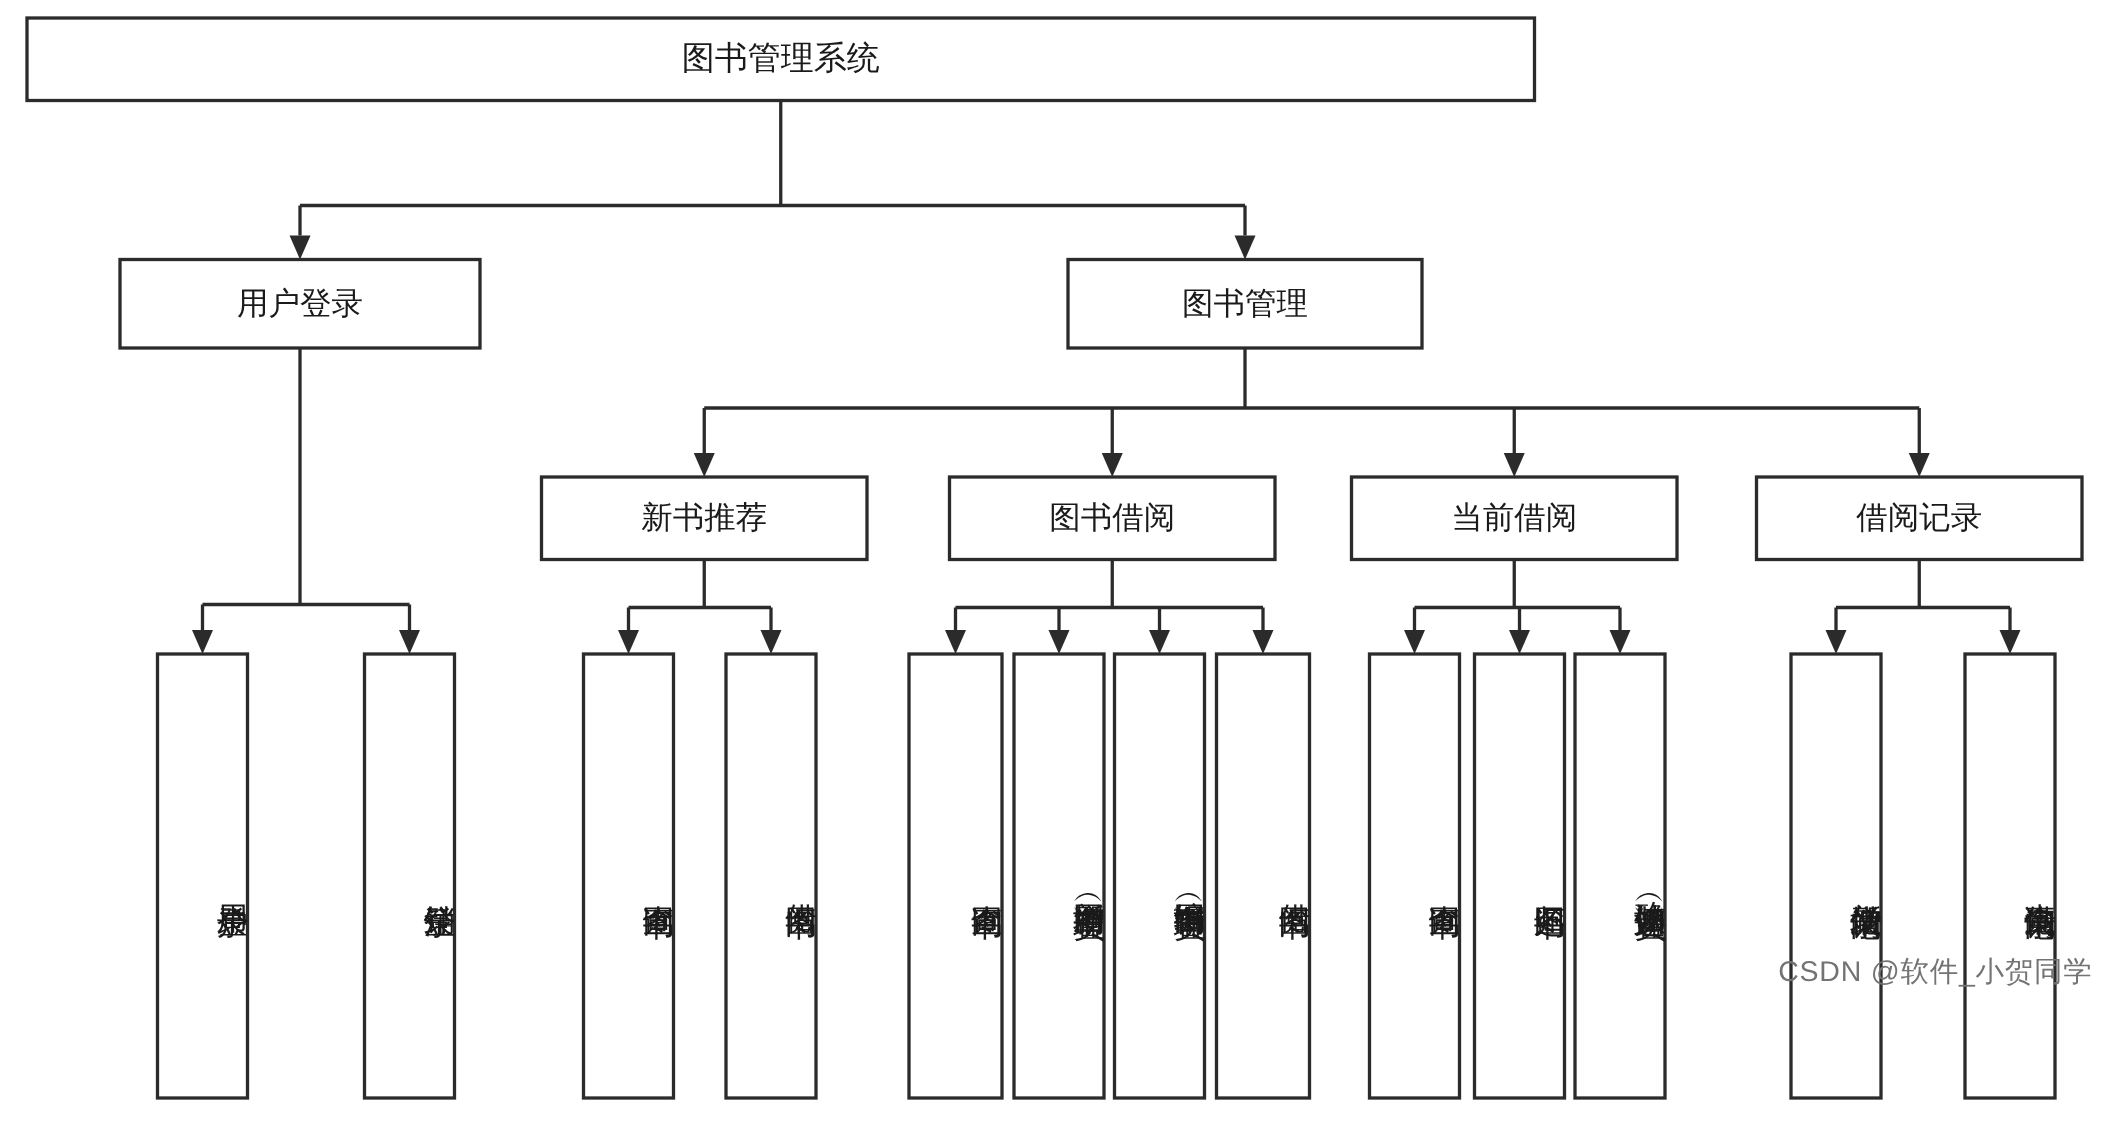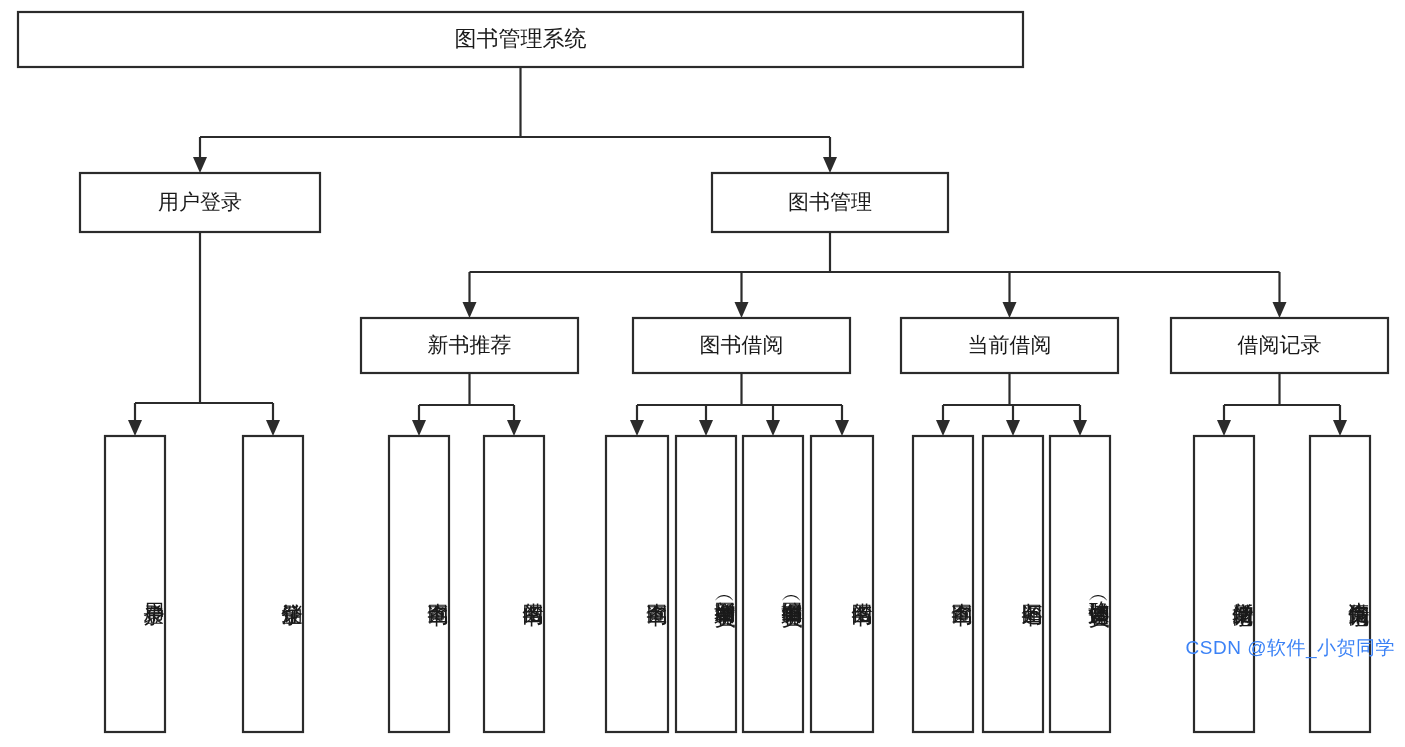--- a/index.html
+++ b/index.html
@@ -64,21 +64,21 @@
     justify-content: center;
     white-space: nowrap;
     pointer-events: none;
   }
   .watermark {
     position: absolute;
     right: 10px;
     bottom: 6px;
     font-family: "Liberation Sans", "DejaVu Sans", sans-serif;
     font-size: 19px;
-    color: #3b82f6;
+    color: #737373;
     letter-spacing: 0.5px;
     white-space: nowrap;
   }
 </style>
 </head>
 <body>
 
 <div id="diagram-root">
   <svg id="diagram-svg" viewBox="0 0 1405 747" xmlns="http://www.w3.org/2000/svg">
     <g id="connectors-layer">

